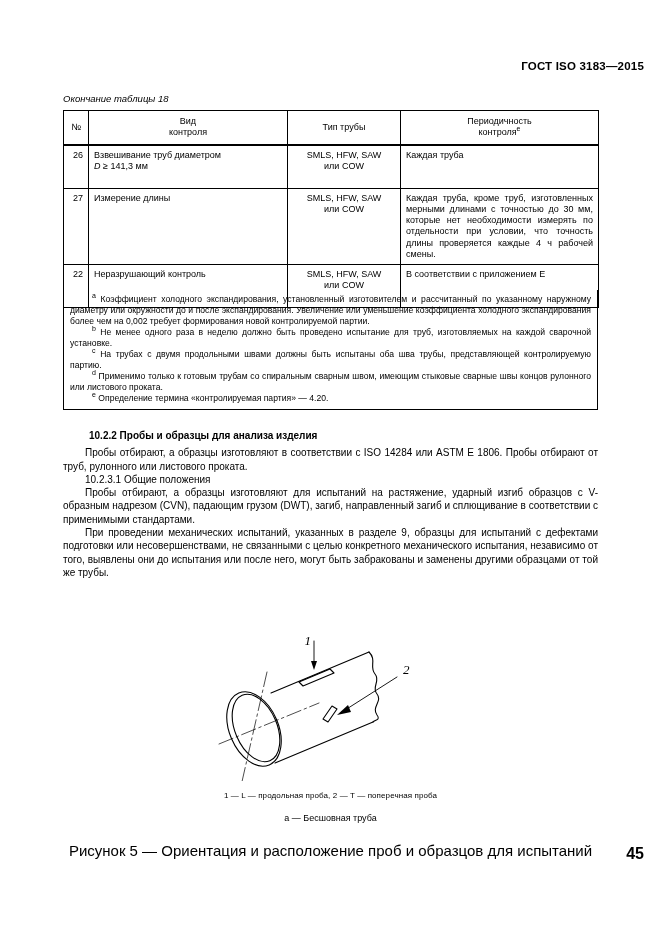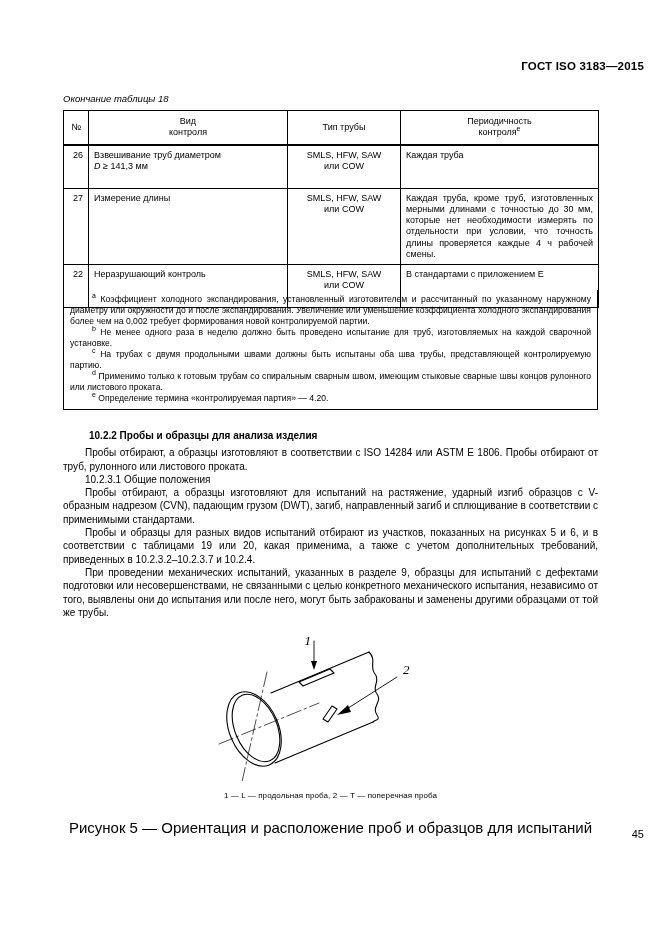--- a/index.html
+++ b/index.html
@@ -157,23 +157,23 @@
   }
   .fig-title {
     font-size: 15px;
     margin-top: 19px;
   }
 
   
   .page-num {
     position: absolute;
     right: 63px;
-    top: 828px;
-    font-size: 11px;
-    font-weight: normal;
+    top: 845px;
+    font-size: 16px;
+    font-weight: bold;
   }
 </style>
 </head>
 <body>
 
 <div class="page">
 
   <div class="doc-header">ГОСТ ISO 3183—2015</div>
 
   <div class="table-caption">Окончание таблицы 18</div>
@@ -220,40 +220,39 @@
 или COW</td>
           <td class="freq-just">Каждая труба, кроме труб, изготовленных мерными длинами с точностью до 30 мм, которые нет необходимости измерять по отдельности при условии, что точность длины проверяется каждые 4 ч рабочей смены.</td>
         </tr>
         <tr class="row28">
           <td class="num-cell">22</td>
           <td>
             <span>Неразрушающий контроль</span>
           </td>
           <td class="type-cell" style="white-space:pre-line">SMLS, HFW, SAW
 или COW</td>
-          <td>В стандартами с приложением Е</td>
+          <td>В соответствии с приложением Е</td>
         </tr>
       </tbody>
     </table>
   </div>
 
   <div class="notes">
     <p class="note-p"><sup>a</sup> <span>Коэффициент холодного экспандирования, установленный изготовителем и рассчитанный по указанному наружному диаметру или окружности до и после экспандирования. Увеличение или уменьшение коэффициента холодного экспандирования более чем на 0,002 требует формирования новой контролируемой партии.</span></p>
     <p class="note-p"><sup>b</sup> <span>Не менее одного раза в неделю должно быть проведено испытание для труб, изготовляемых на каждой сварочной установке.</span></p>
     <p class="note-p"><sup>c</sup> <span>На трубах с двумя продольными швами должны быть испытаны оба шва трубы, представляющей контролируемую партию.</span></p>
     <p class="note-p"><sup>d</sup> <span>Применимо только к готовым трубам со спиральным сварным швом, имеющим стыковые сварные швы концов рулонного или листового проката.</span></p>
     <p class="note-p"><sup>e</sup> <span>Определение термина «контролируемая партия» — 4.20.</span></p>
   </div>
 
   <div class="body">
     <p class="h-sub">10.2.2 Пробы и образцы для анализа изделия</p>
     <p class="p-just">Пробы отбирают, а образцы изготовляют в соответствии с ISO 14284 или ASTM E 1806. Пробы отбирают от труб, рулонного или листового проката.</p>
     <p class="h-sub2">10.2.3.1 Общие положения</p>
     <p class="p-just">Пробы отбирают, а образцы изготовляют для испытаний на растяжение, ударный изгиб образцов с V-образным надрезом (CVN), падающим грузом (DWT), загиб, направленный загиб и сплющивание в соответствии с применимыми стандартами.</p>
-    <p class="p-just">Пробы и образцы для разных видов испытаний отбирают из участков, показанных на рисунках 5 и 6, и в соответствии с таблицами 19 или 20, какая применима, а также с учетом дополнительных требований, приведенных в 10.2.3.2–10.2.3.7 и 10.2.4.</p>
     <p class="p-just">При проведении механических испытаний, указанных в разделе 9, образцы для испытаний с дефектами подготовки или несовершенствами, не связанными с целью конкретного механического испытания, независимо от того, выявлены они до испытания или после него, могут быть забракованы и заменены другими образцами от той же трубы.</p>
   </div>
 
   <div class="figure">
     <svg class="fig-art" viewBox="0 0 260 145" xmlns="http://www.w3.org/2000/svg">
       <g fill="none" stroke="#000" stroke-width="1.1" stroke-linejoin="round" stroke-linecap="round">
 
         <ellipse cx="53" cy="93" rx="24.5" ry="39" transform="rotate(-23 53 93)"></ellipse>
 
         <ellipse cx="55" cy="92" rx="21" ry="35.5" transform="rotate(-23 55 92)"></ellipse>
@@ -280,18 +279,19 @@
 
         <path d="M 196 41 L 141 76" stroke-width="0.9"></path>
         <path d="M 147 69 L 136 79 L 150 76 Z" fill="#000" stroke="none"></path>
       </g>
 
       <text x="110" y="9" font-family="Liberation Serif, serif" font-style="italic" font-size="13" fill="#000" text-anchor="end">1</text>
       <text x="202" y="38" font-family="Liberation Serif, serif" font-style="italic" font-size="13" fill="#000">2</text>
     </svg>
 
     <div class="fig-key">1 — L — продольная проба, 2 — T — поперечная проба</div>
+    <div class="fig-part">a — Бесшовная труба</div>
     <div class="fig-title">Рисунок 5 — Ориентация и расположение проб и образцов для испытаний</div>
   </div>
 
   <div class="page-num">45</div>
 
 </div>
 
 </body></html>

